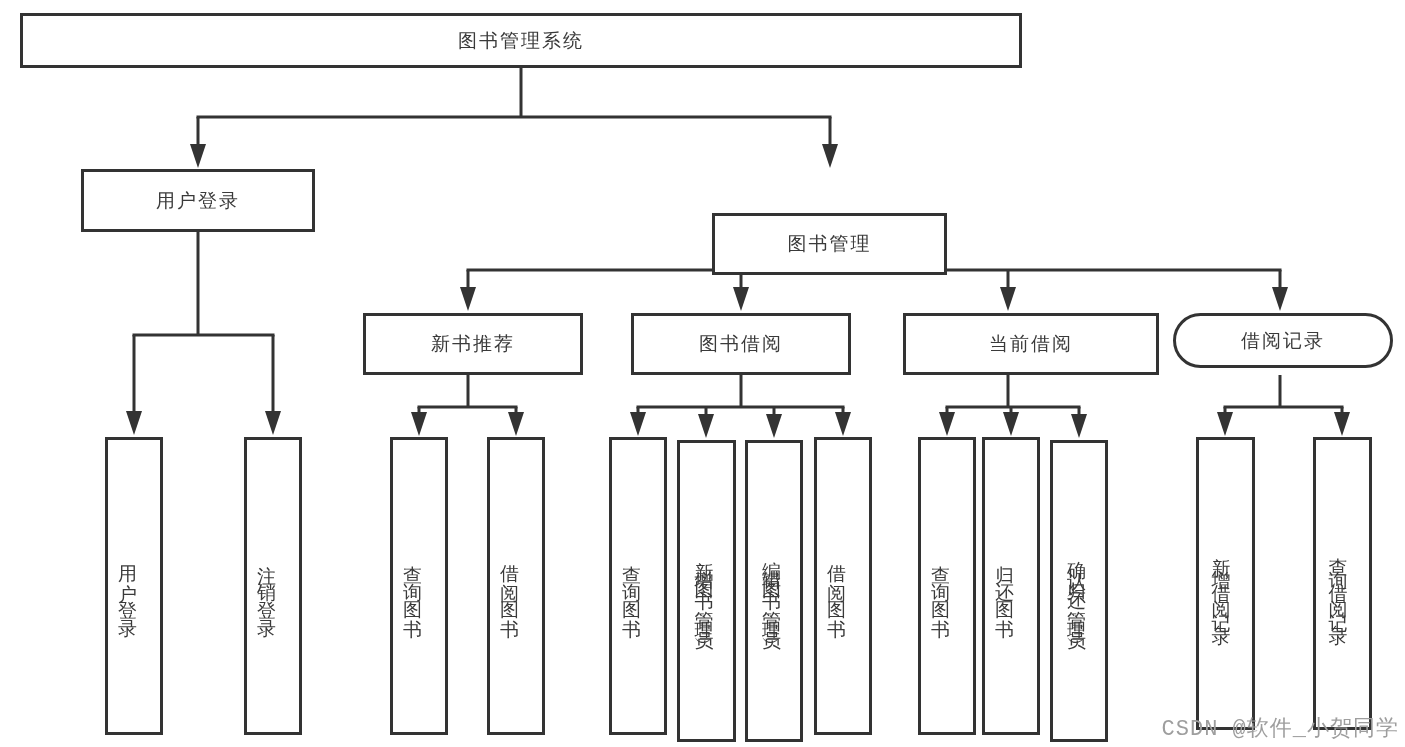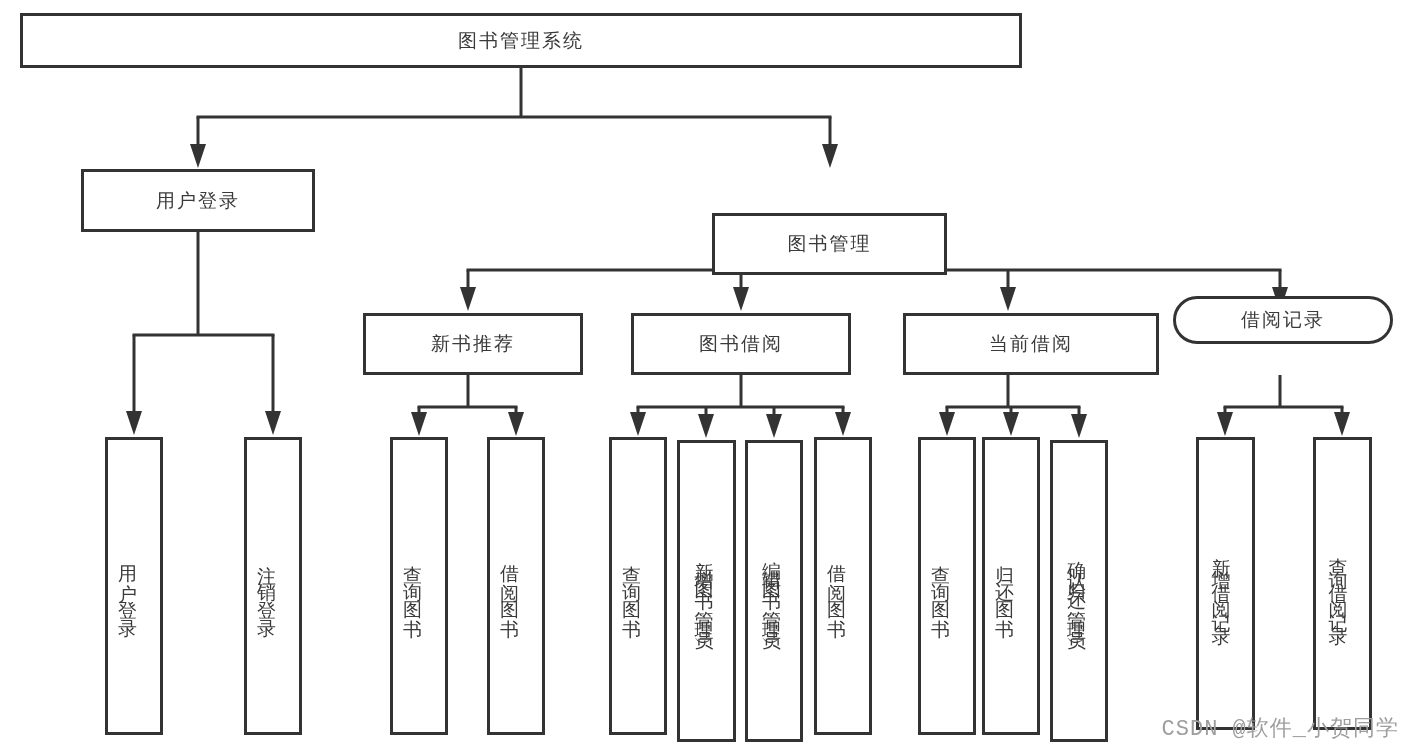--- a/index.html
+++ b/index.html
@@ -151,21 +151,21 @@
 
   <div class="box" style="left:363px; top:313px; width:220px; height:62px;">
     <span class="hlabel">新书推荐</span>
   </div>
   <div class="box" style="left:631px; top:313px; width:220px; height:62px;">
     <span class="hlabel">图书借阅</span>
   </div>
   <div class="box" style="left:903px; top:313px; width:256px; height:62px;">
     <span class="hlabel">当前借阅</span>
   </div>
-  <div class="box" style="left:1173px; top:296px; width:220px; height:48px;border-radius:31px;">
+  <div class="box" style="left:1173px; top:313px; width:220px; height:55px;border-radius:31px;">
     <span class="hlabel">借阅记录</span>
   </div>
 
   <div class="box vcol" style="left:105px; top:437px; width:58px; height:298px;">
     <span class="vtext ls4">用户登录</span>
   </div>
   <div class="box vcol" style="left:244px; top:437px; width:58px; height:298px;">
     <span class="vtext ls4">注销登录</span>
   </div>
 

